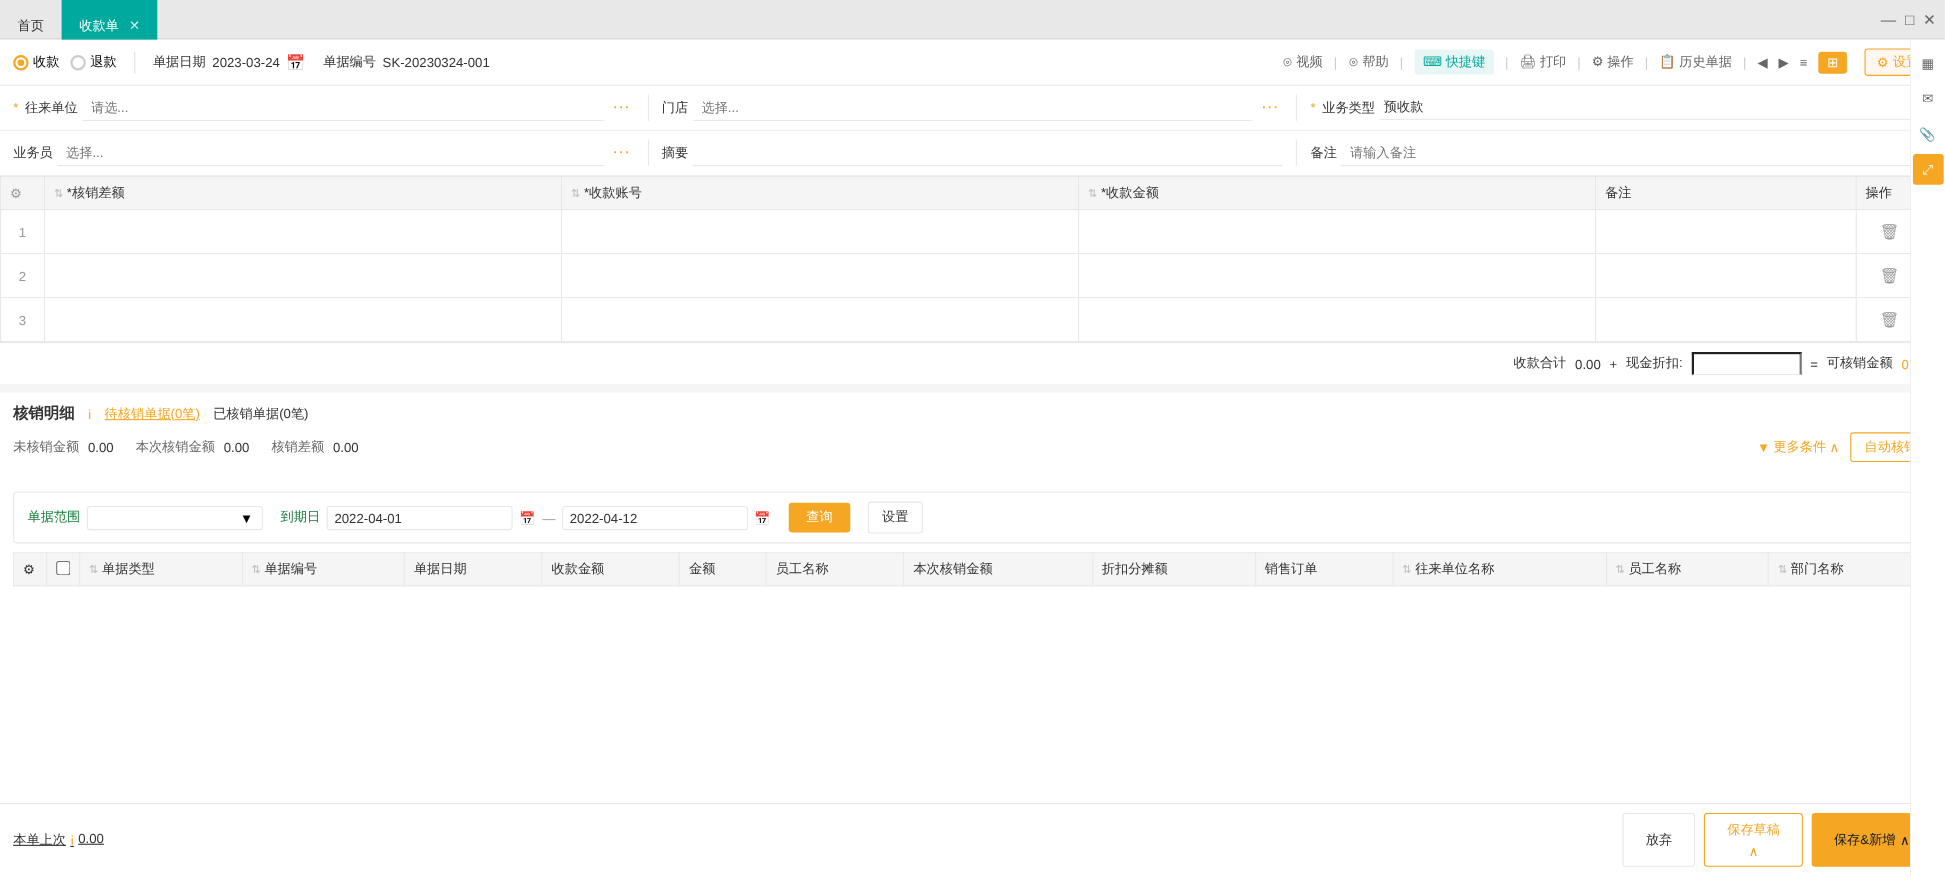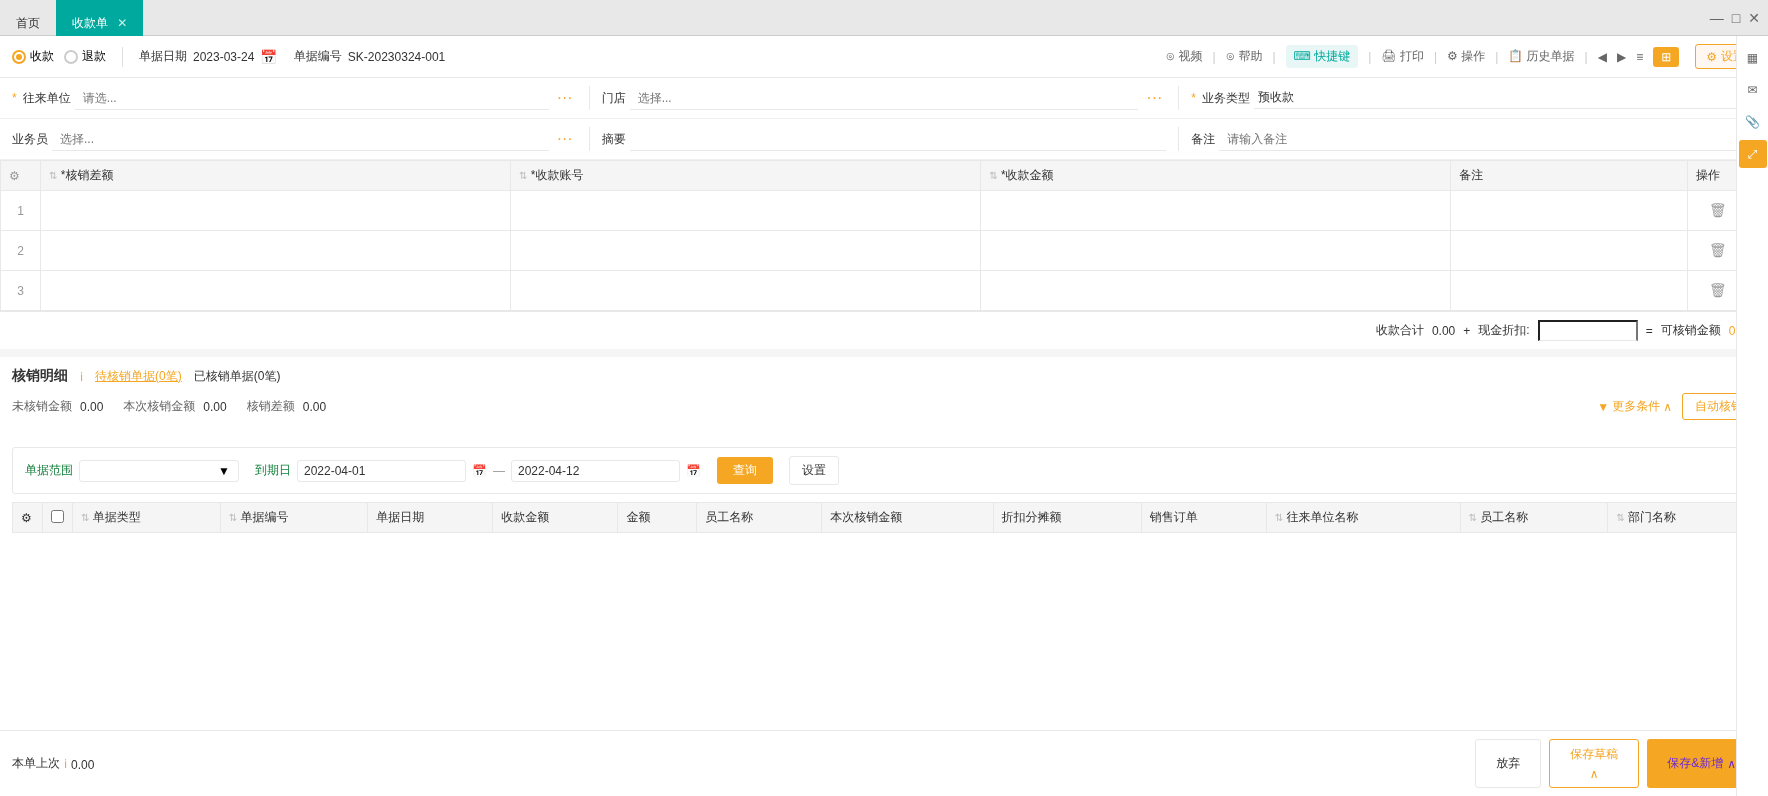--- a/index.html
+++ b/index.html
@@ -91,26 +91,26 @@
     .btn-query { background: #f5a623; color: #fff; border: none; padding: 5px 16px; border-radius: 3px; cursor: pointer; }
     .btn-set { background: #fff; border: 1px solid #e8e8e8; color: #333; padding: 5px 12px; border-radius: 3px; cursor: pointer; }
 
     
     .bottom-table { width: 100%; border-collapse: collapse; }
     .bottom-table th { background: #f5f5f5; border: 1px solid #e8e8e8; padding: 6px 8px; text-align: left; color: #333; font-weight: normal; white-space: nowrap; }
     .checkbox-col { width: 30px; text-align: center; }
 
     
     .status-bar { display: flex; align-items: center; padding: 8px 12px; border-top: 1px solid #e8e8e8; background: #fff; position: fixed; bottom: 0; width: 1768px; }
-    .status-label { color: #333; display: flex; align-items: flex-end; gap: 4px; }
+    .status-label { color: #333; display: flex; align-items: flex-start; gap: 4px; text-decoration: underline; }
     .status-label .info-icon { color: #f5a623; }
     .btn-group { margin-left: auto; display: flex; gap: 8px; }
     .btn-abandon { background: #fff; border: 1px solid #e8e8e8; color: #333; padding: 6px 20px; border-radius: 3px; cursor: pointer; }
     .btn-save-draft { background: #fff; border: 1px solid #f5a623; color: #f5a623; padding: 6px 20px; border-radius: 3px; cursor: pointer; display: flex; align-items: center; gap: 4px; flex-direction: column; }
-    .btn-save-new { background: #f5a623; color: #6d28d9; border: none; padding: 6px 20px; border-radius: 3px; cursor: pointer; display: flex; align-items: center; gap: 4px; }
+    .btn-save-new { background: #f5a623; color: #0f172a; border: none; padding: 6px 20px; border-radius: 3px; cursor: pointer; display: flex; align-items: center; gap: 4px; }
 
     
     .right-sidebar { position: fixed; right: 0; top: 36px; width: 32px; display: flex; flex-direction: column; align-items: center; background: #fff; border-left: 1px solid #e8e8e8; height: calc(796px - 36px); padding-top: 8px; gap: 4px; }
     .sidebar-icon { width: 28px; height: 28px; display: flex; align-items: center; justify-content: center; cursor: pointer; color: #666; border-radius: 3px; }
     .sidebar-icon.active { background: #f5a623; color: #fff; }
 
     .stats-row { display: flex; align-items: center; }
   </style>
 </head>
 <body>

